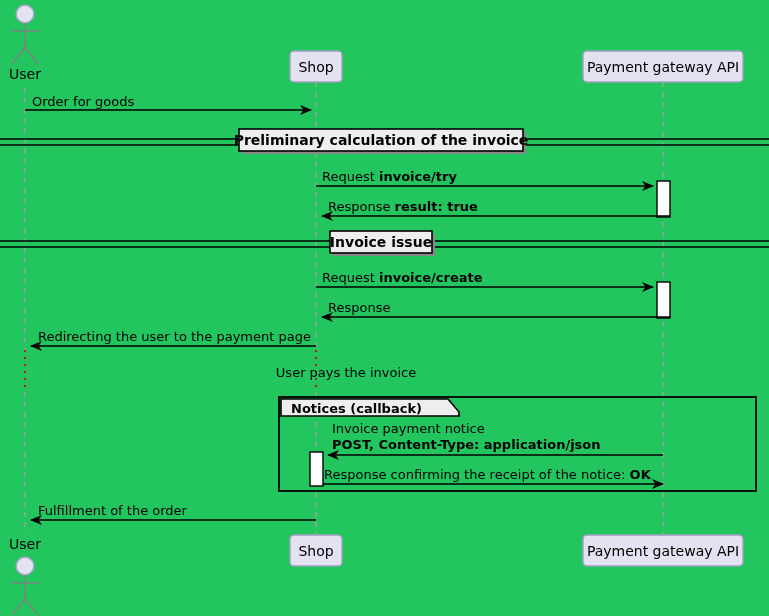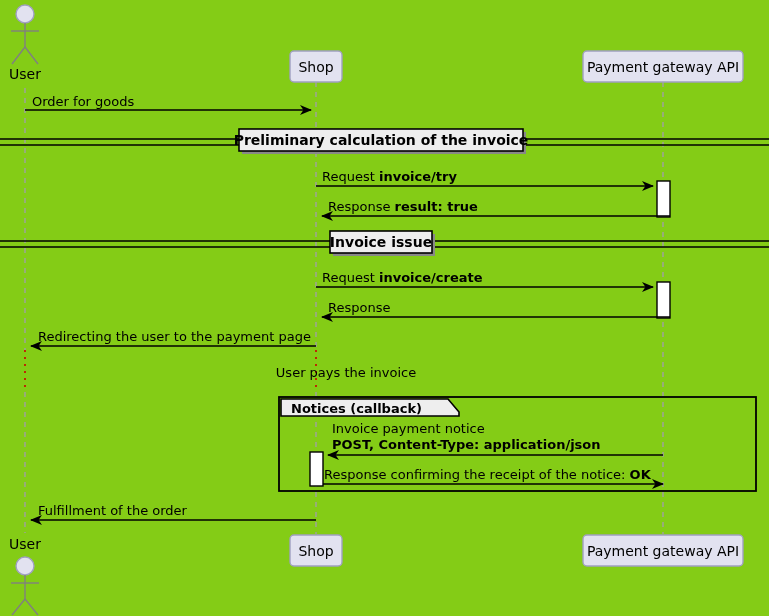--- a/index.html
+++ b/index.html
@@ -8,21 +8,21 @@
     padding: 0;
     background: #ffffff;
   }
   body {
     font-family: "DejaVu Sans", sans-serif;
   }
   #diagram-root {
     position: relative;
     width: 769px;
     height: 616px;
-    background: #84cc16;
+    background: #22c55e;
     overflow: hidden;
   }
   svg.diagram-canvas {
     position: absolute;
     left: 0;
     top: 0;
     width: 769px;
     height: 616px;
     display: block;
   }

